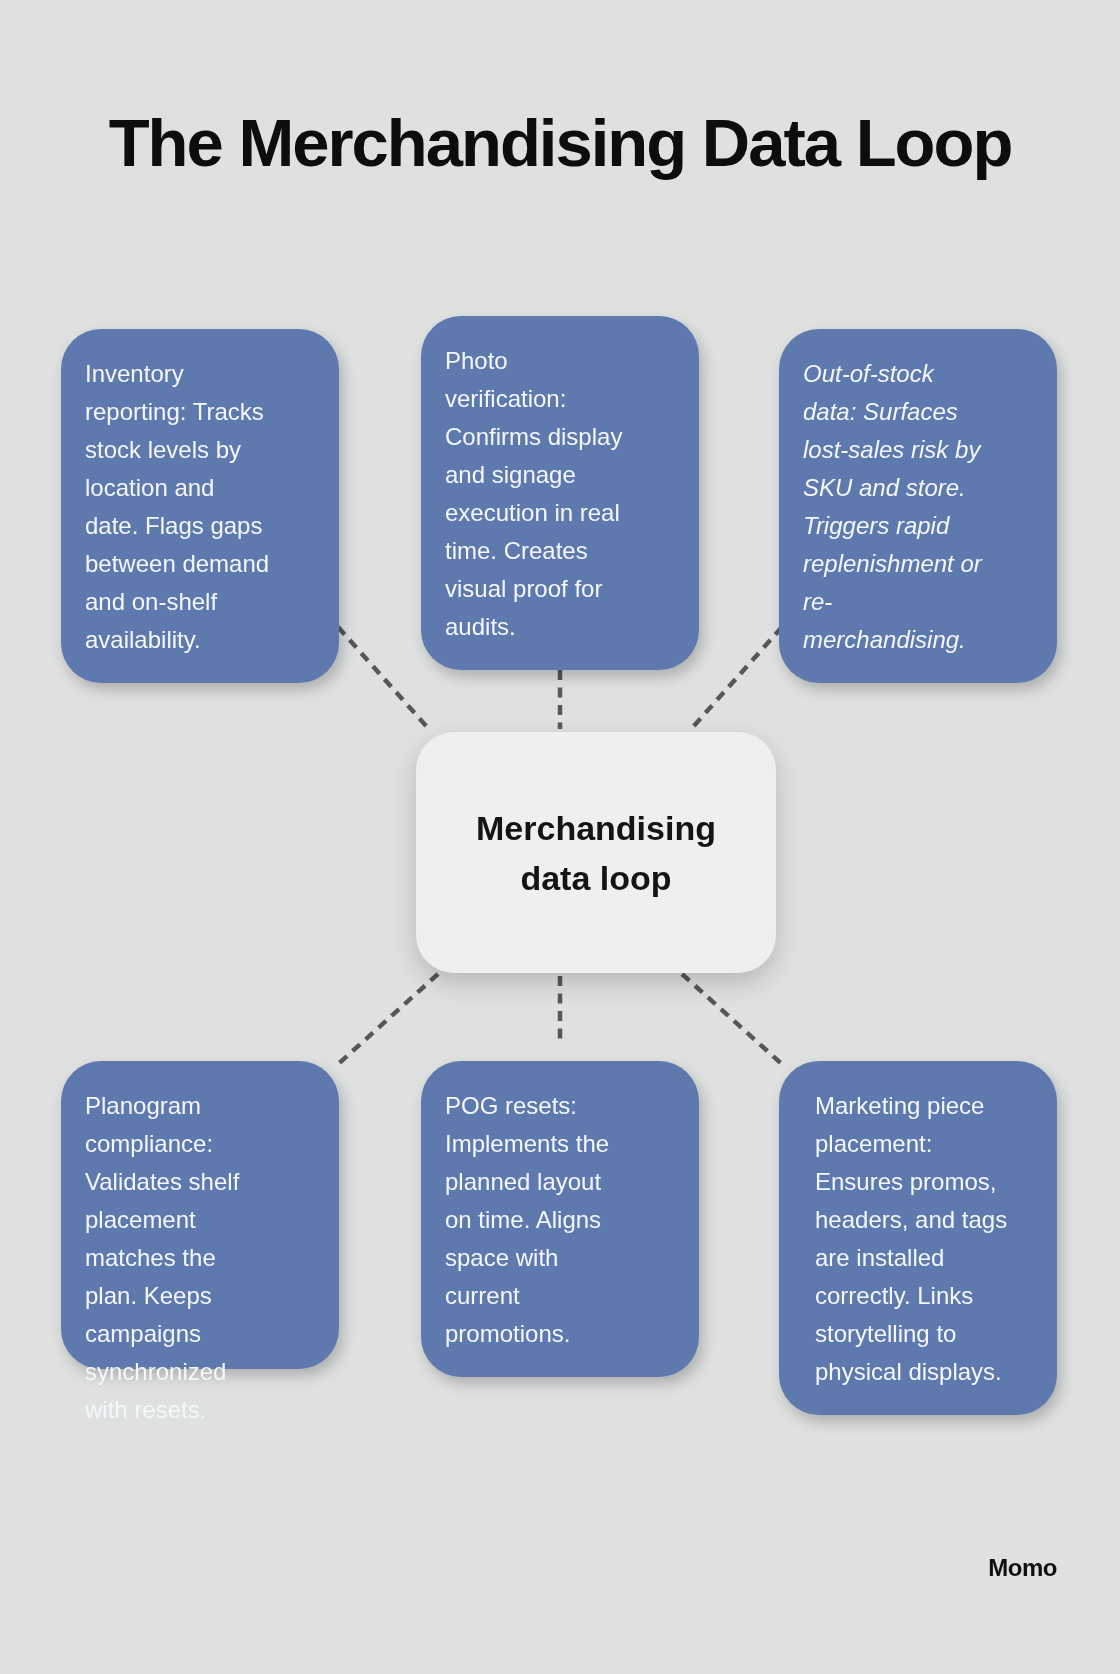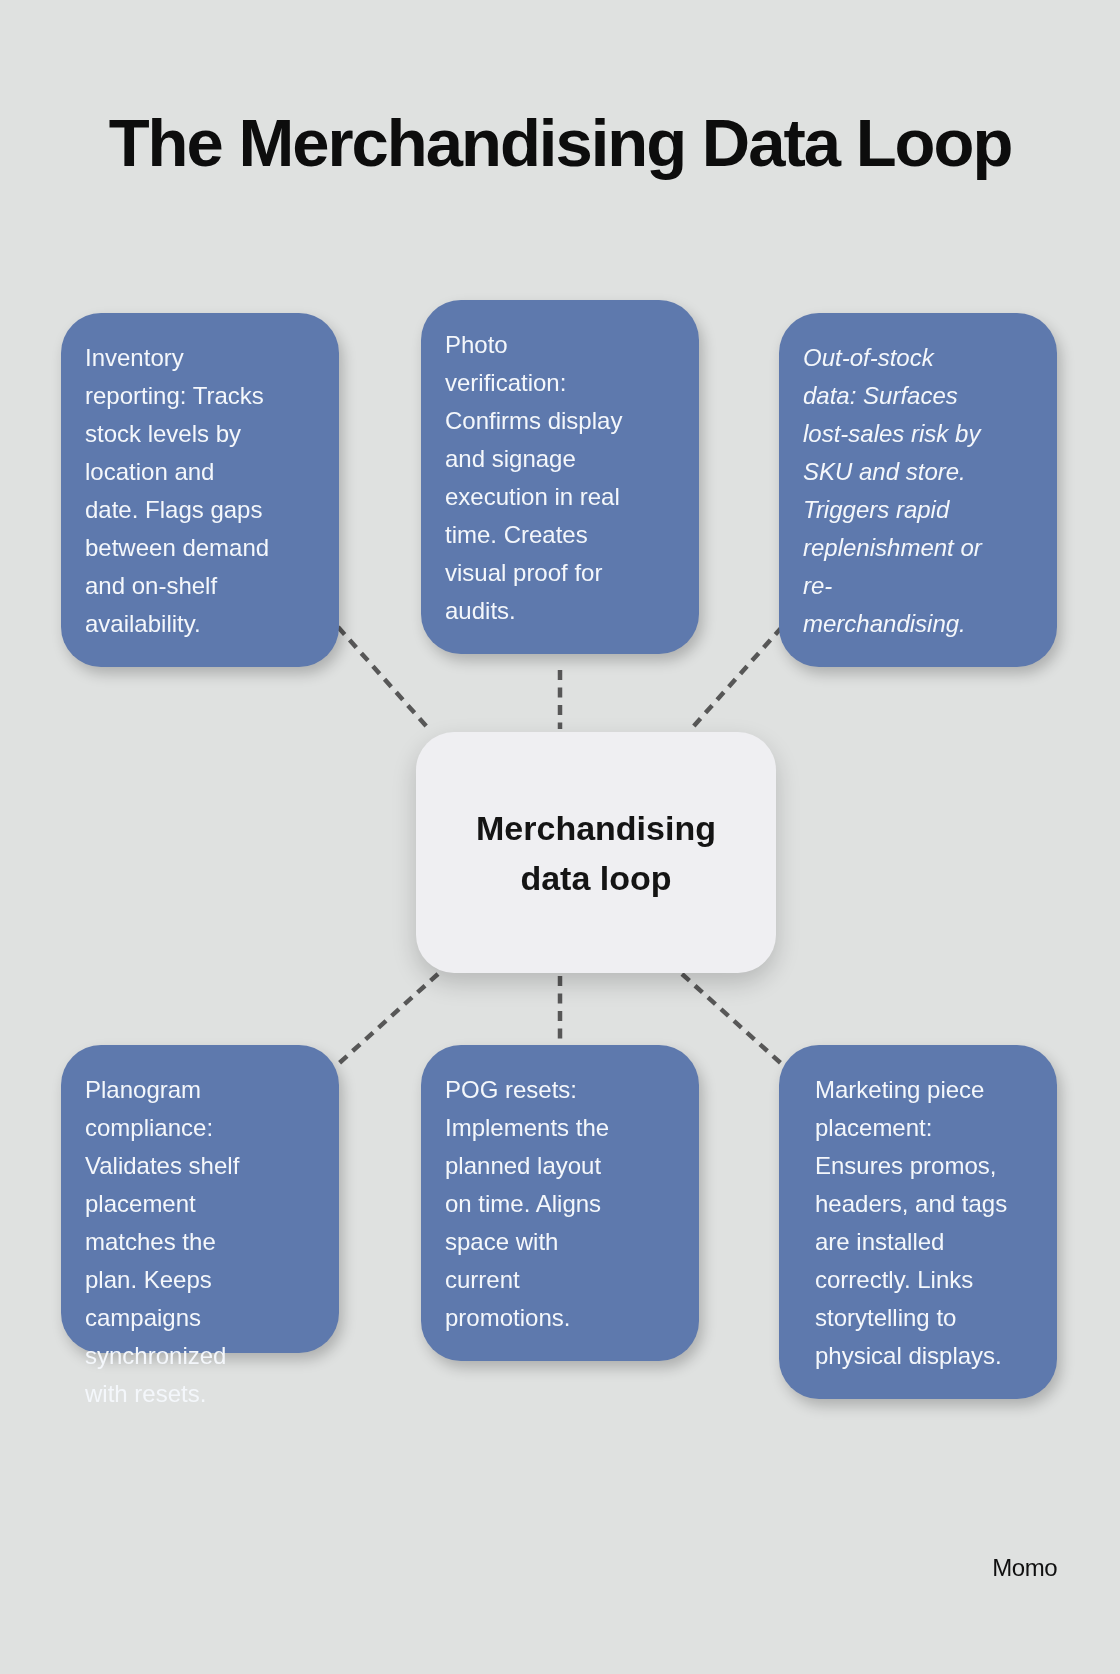--- a/index.html
+++ b/index.html
@@ -42,20 +42,21 @@
     width: 278px;
     box-sizing: border-box;
     padding: 26px 24px 24px 24px;
     background: var(--node-fill, #5e79ad);
     color: var(--node-text, #f4f7fb);
     border-radius: 40px;
     font-size: 24px;
     line-height: 38px;
     white-space: pre-line;
     box-shadow: 4px 7px 14px rgba(0,0,0,0.22);
+    margin-top: 16px;
   }
   .node-0 { left: 61px;  top: 313px;  height: 354px; }
   .node-1 { left: 421px; top: 300px;  height: 354px; }
   .node-2 { left: 779px; top: 313px;  height: 354px; font-style: italic; }
   .node-3 { left: 61px;  top: 1045px; height: 308px; }
   .node-4 { left: 421px; top: 1045px; height: 316px; padding-left: 24px; }
   .node-5 { left: 779px; top: 1045px; height: 354px; padding-left: 36px; }
   .center-node {
     position: absolute;
     left: 380px;
@@ -75,21 +76,21 @@
     line-height: 50px;
     white-space: pre-line;
     box-shadow: 0 10px 24px rgba(0,0,0,0.18);
     margin-left: 36px;
   }
   .brand {
     position: absolute;
     top: 1554px;
     right: 63px;
     font-size: 24px;
-    font-weight: normal;
+    font-weight: bold;
     letter-spacing: -0.5px;
     color: #101010;
   }
 </style>
 </head>
 <body>
 
 <div class="canvas">
 
   <h1 class="page-title">The Merchandising Data Loop</h1>

